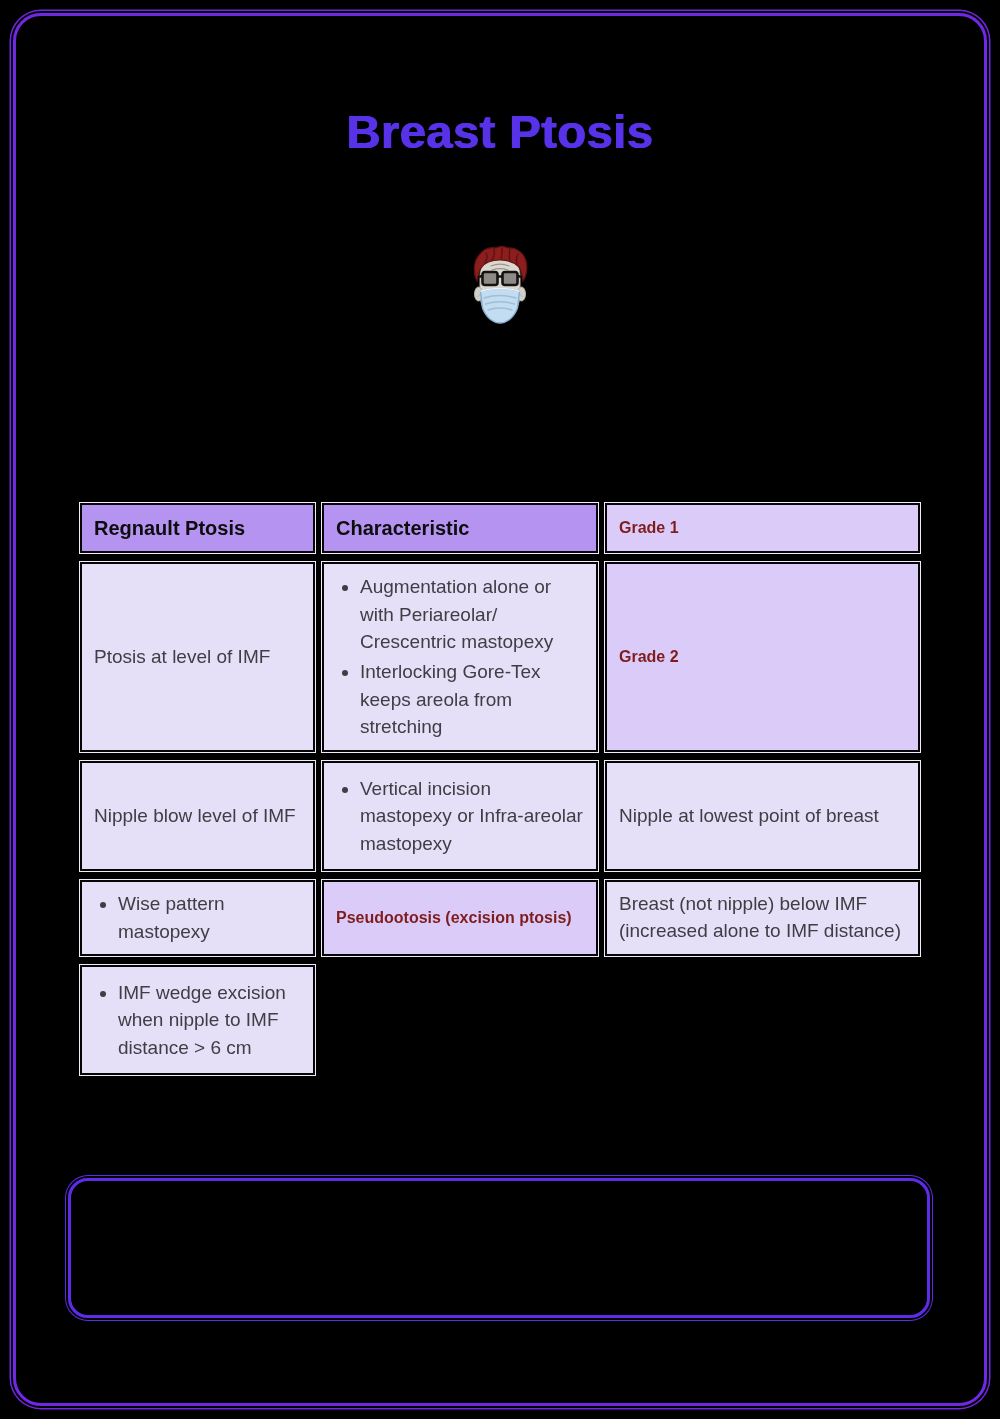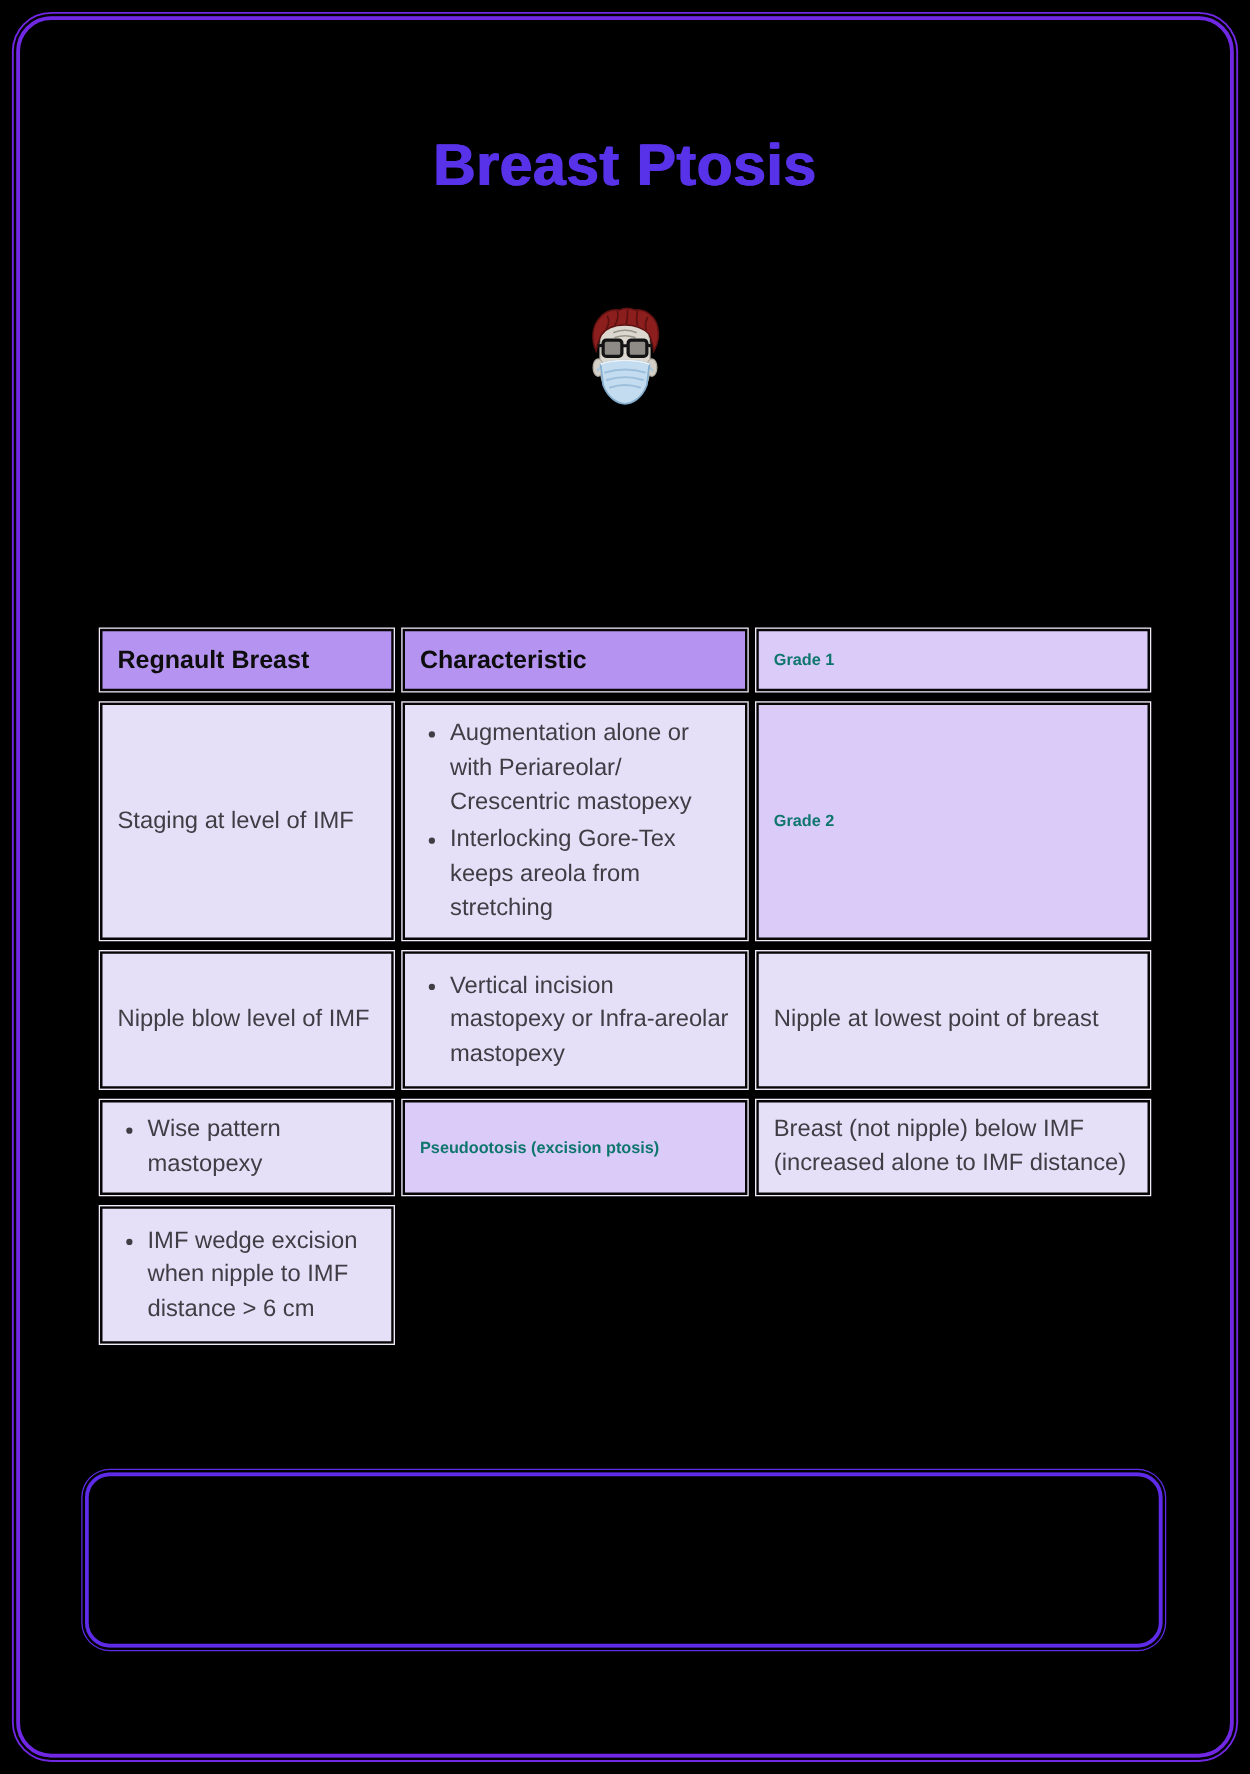--- a/index.html
+++ b/index.html
@@ -28,21 +28,21 @@
     grid-template-rows:50px 190px 110px 76px 110px;
     column-gap:7px; row-gap:9px;
   }
   .cell {
     box-sizing:border-box; border:2px solid #060606;
     outline:1px solid #f1eaf9;
     display:flex; align-items:center; padding:8px 10px 8px 12px;
     line-height:1.4;
   }
   .cell.hdr { background:var(--header-bg); font-weight:bold; font-size:20px; color:#0d0d0d; }
-  .cell.stage { background:var(--stage-bg); font-weight:bold; font-size:13px; color:#0f766e; }
+  .cell.stage { background:var(--stage-bg); font-weight:bold; font-size:16px; color:#7f1d1d; }
   .cell.char { background:var(--cell-bg); font-size:19px; color:#3E3E44; }
   .cell.mgmt { background:var(--cell-bg); font-size:19px; color:#3E3E44; padding-left:6px; }
   .cell.mgmt ul { margin:0; padding-left:30px; }
   .cell.mgmt li { margin:2px 0; line-height:1.45; }
   .note-box {
     position:absolute; left:68px; top:1178px; width:862px; height:140px;
     box-sizing:border-box; border:3px solid var(--note-border); border-radius:20px;
     box-shadow:0 0 0 2px #000, 0 0 0 3px var(--note-border);
     background:transparent;
   }
@@ -73,25 +73,25 @@
 
     <path d="M17,48 L13.5,52 M55,48 L58.5,52" fill="none" stroke="#A8C8E0" stroke-width="1.6"></path>
 
     <path d="M16.5,46.5 C25,42.5 47,42.5 55.5,46.5 L53.5,63 C49.5,73.5 42,78 36,78 C30,78 22.5,73.5 18.5,63 Z" fill="#C3DCEF" stroke="#86AECF" stroke-width="1.4"></path>
     <path d="M16.5,46.5 C25,42.5 47,42.5 55.5,46.5" fill="none" stroke="#EAF3FA" stroke-width="1.4"></path>
     <path d="M20,53 C30,50 42,50 52,53 M21.5,59 C31,56 41,56 50.5,59 M24,65 C31.5,62.5 40.5,62.5 48,65" fill="none" stroke="#9DBFDB" stroke-width="1.5" stroke-linecap="round"></path>
   </svg>
 </div>
 
 <div class="ptable">
-  <div class="cell hdr">Regnault Breast</div>
+  <div class="cell hdr">Regnault Ptosis</div>
   <div class="cell hdr">Characteristic</div>
 
   <div class="cell stage">Grade 1</div>
-  <div class="cell char">Staging at level of IMF</div>
+  <div class="cell char">Ptosis at level of IMF</div>
   <div class="cell mgmt">
     <ul>
       <li>Augmentation alone or with Periareolar/ Crescentric mastopexy</li>
       <li>Interlocking Gore-Tex keeps areola from stretching</li>
     </ul>
   </div>
 
   <div class="cell stage">Grade 2</div>
   <div class="cell char">Nipple blow level of IMF</div>
   <div class="cell mgmt">

